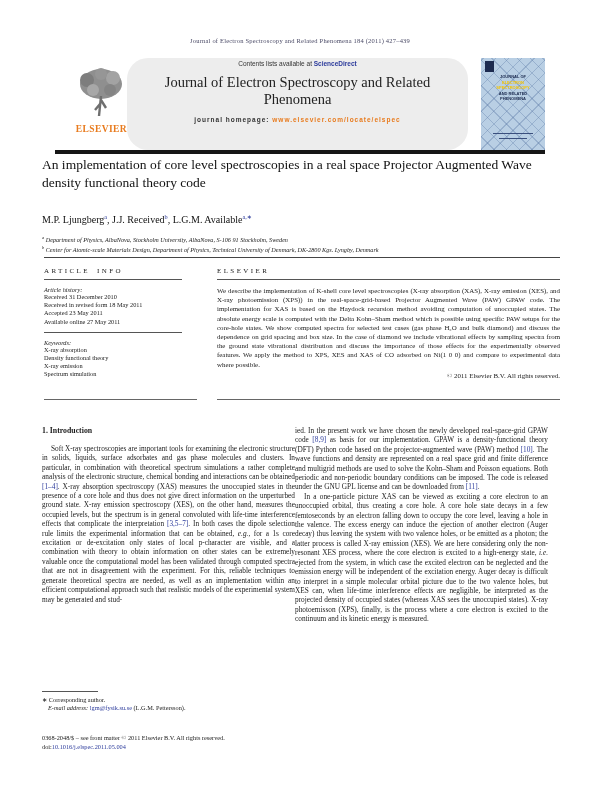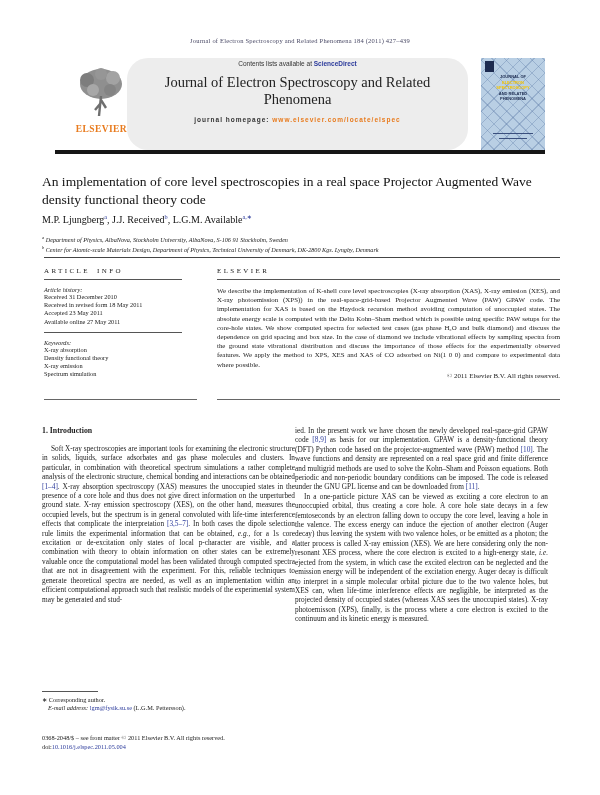--- a/index.html
+++ b/index.html
@@ -31,21 +31,21 @@
   }
   .cover-corner { position:absolute; top:3px; left:4px; width:9px; height:11px; background:#1d2b4f; }
   .cover-title { position:absolute; top:16px; left:0; width:100%; text-align:center;
     font-family:"Liberation Sans", sans-serif; font-weight:bold; font-size:4px; line-height:5.5px; }
   .cover-l-navy { color:#1d2b4f; }
   .cover-l-yellow { color:#f5c400; }
   .cover-bar { position:absolute; left:12px; width:40px; height:1px; background:#3a4f7d; }
   
   .thick-rule { position:absolute; top:150px; left:55px; width:490px; height:4px; background:#161616; }
   
-  .article-title { position:absolute; top:173px; left:42px; width:516px; font-size:13.5px; line-height:18px; font-weight:normal; color:#111; }
+  .article-title { position:absolute; top:156px; left:42px; width:516px; font-size:13.5px; line-height:18px; font-weight:normal; color:#111; }
   .authors-line { position:absolute; top:213px; left:42px; width:516px; font-size:10px; color:#111; }
   .affils { position:absolute; top:234px; left:42px; width:516px; font-size:6.2px; line-height:8.2px; font-style:italic; color:#222; }
   .seg-sup  { vertical-align:super; font-size:.62em; color:#2b3a9b; font-style:normal; }
   .seg-supd { vertical-align:super; font-size:.7em; }
   
   .info-abs { position:absolute; top:257px; left:44px; width:516px; display:flex; border-top:1.3px solid #444; }
   .col-info { width:153px; margin-right:20px; height:142px; border-bottom:1px solid #666; }
   .col-abs  { width:343px; height:142px; border-bottom:1px solid #666; }
   .block-heading { font-size:7px; letter-spacing:2.4px; word-spacing:3px; color:#222; padding-top:9px; }
   .rule-s { width:138px; border-bottom:1px solid #555; margin-top:4px; }

